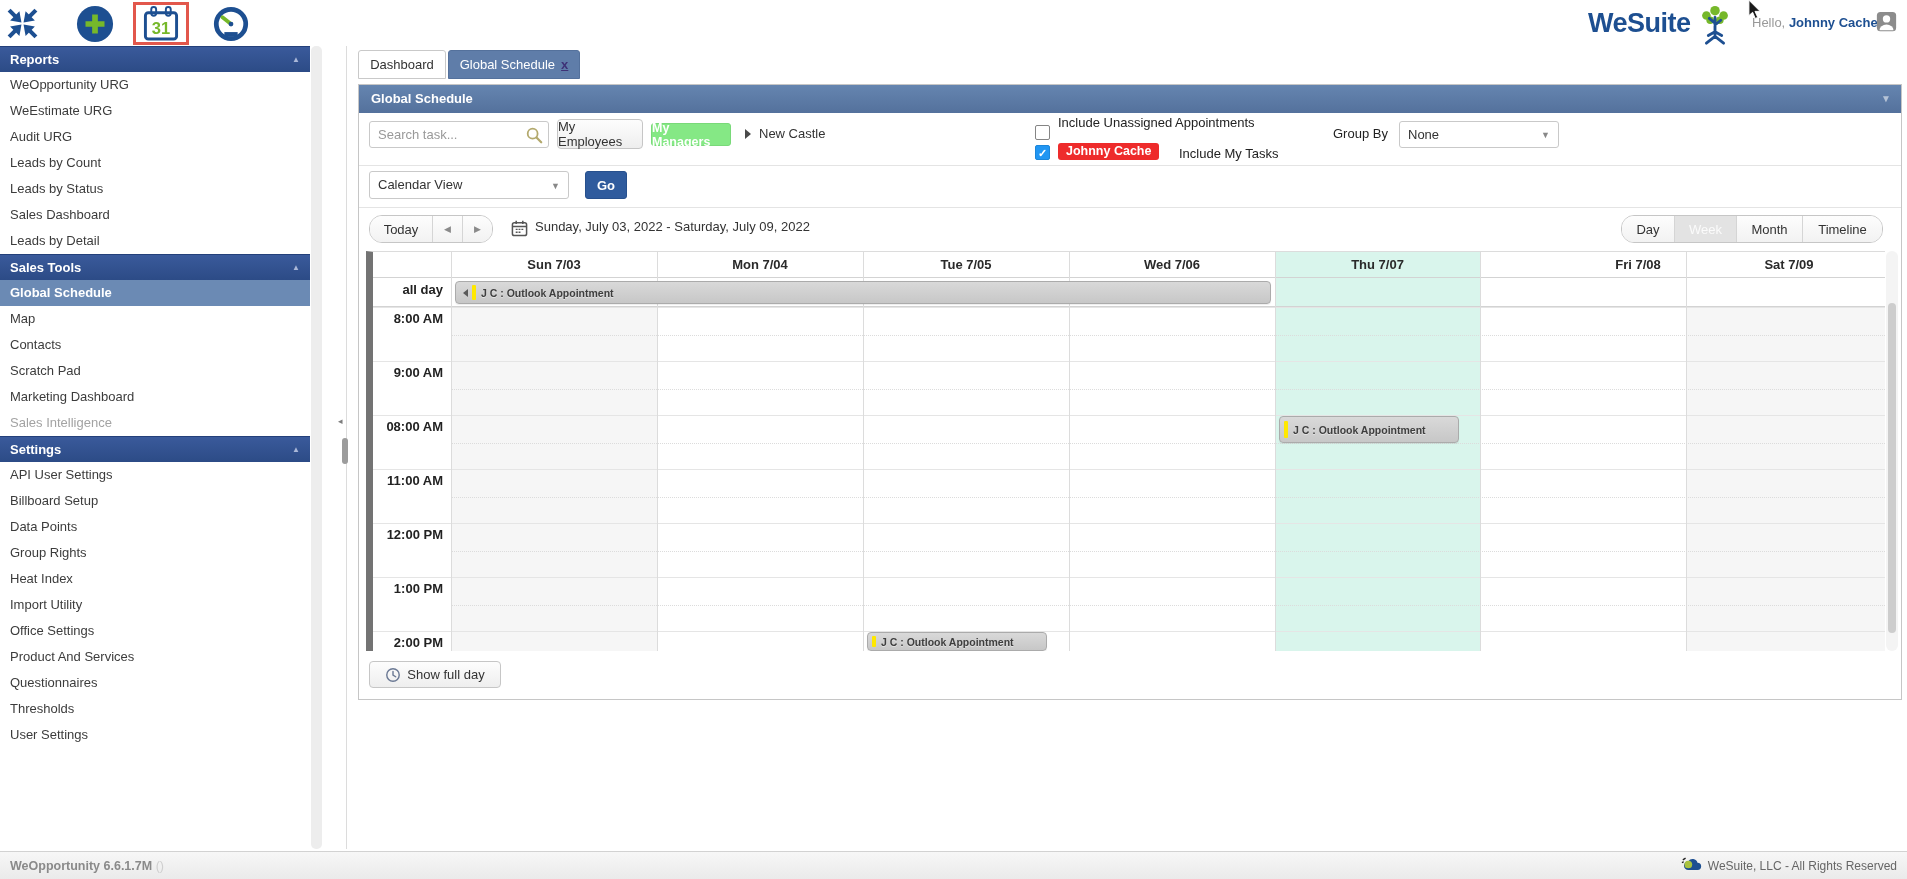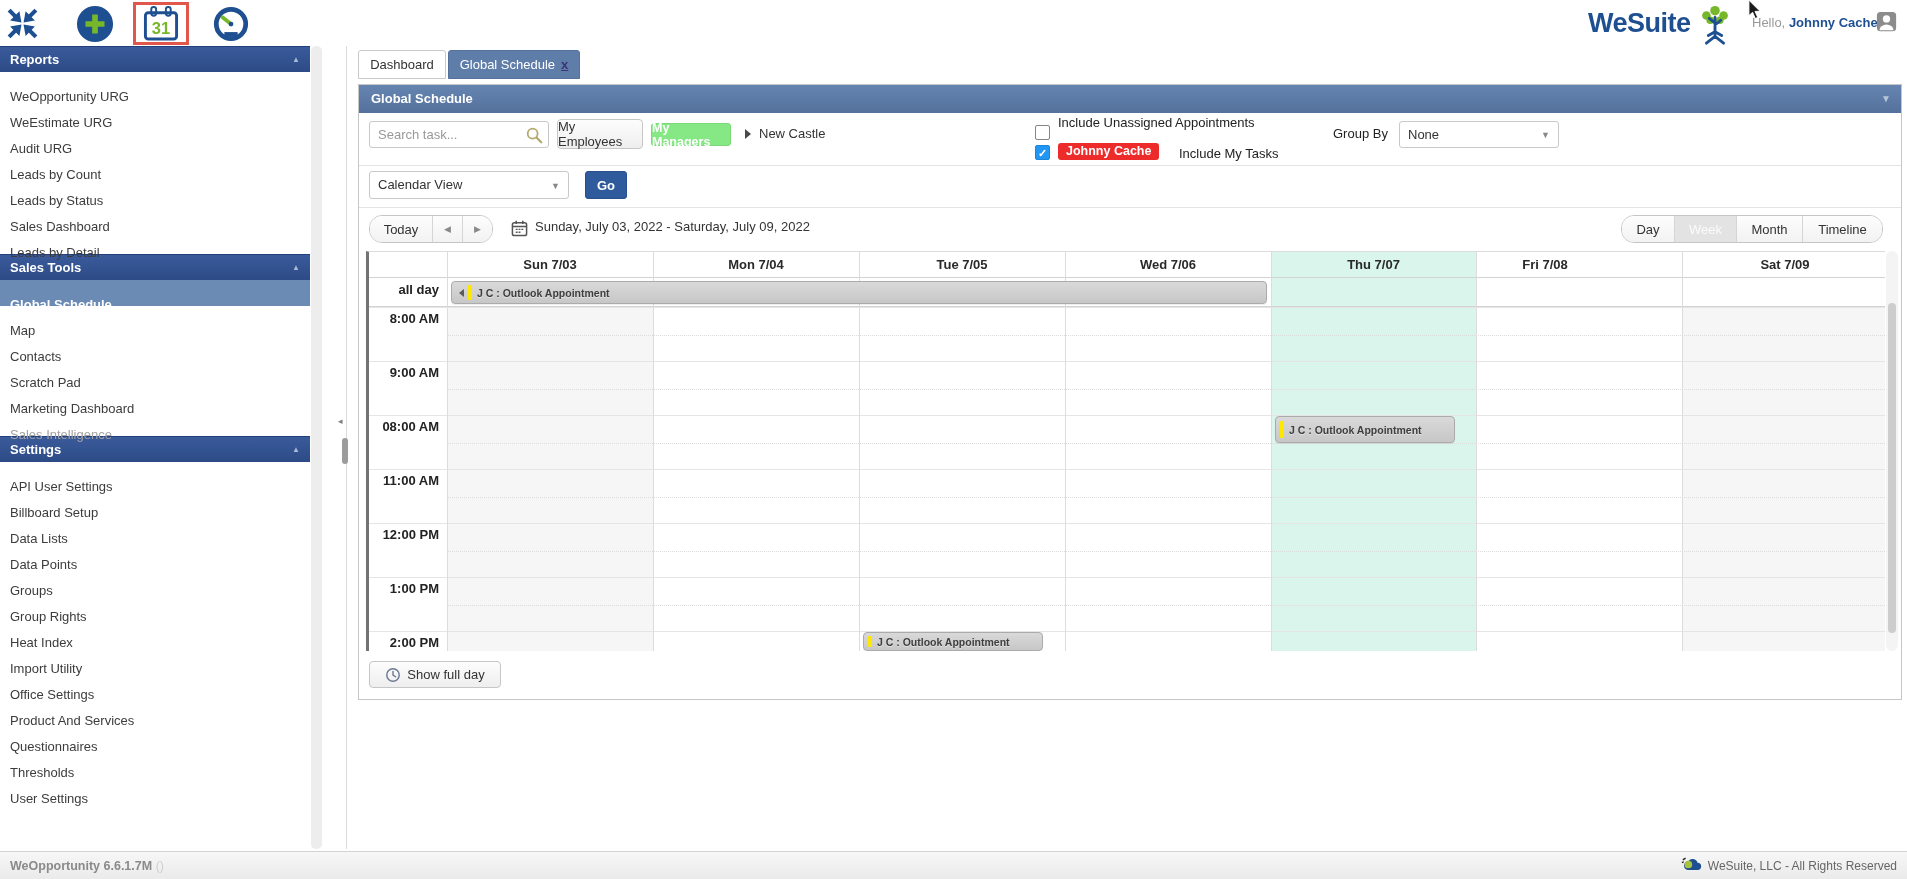--- a/index.html
+++ b/index.html
@@ -19,21 +19,21 @@
   .greeting b { color:#1d4f91; }
 
   
   .sidebar { position:absolute; left:0; top:46px; width:310px; background:#fff; }
   .side-header {
     height:26px; line-height:26px; padding:0 10px; color:#fff; font-weight:bold;
     background:linear-gradient(#3a5a9b,#2c4b86); display:flex; justify-content:space-between; align-items:center;
     border-top:1px solid #24407a; cursor:pointer;
   }
   .side-header .tri { font-size:8px; color:#aab8d8; }
-  .side-item { height:26px; line-height:26px; padding:12px 10px; color:#3c3c3c; cursor:pointer; white-space:nowrap; }
+  .side-item { height:26px; line-height:26px; padding:0 10px; color:#3c3c3c; cursor:pointer; white-space:nowrap; }
   .side-item.selected { background:#6b8ab4; color:#fff; font-weight:bold; }
   .side-item.disabled { color:#a3a3a3; cursor:default; }
   .side-scroll-track { position:absolute; left:311px; top:46px; width:11px; height:803px; background:#ededed; border-radius:5px; }
   .splitter-line { position:absolute; left:346px; top:46px; width:1px; height:803px; background:#dcdcdc; }
   .splitter-handle { position:absolute; left:342px; top:438px; width:6px; height:26px; background:#9c9c9c; border-radius:3px; cursor:col-resize; }
   .splitter-arrow { position:absolute; left:338px; top:416px; font-size:9px; color:#7d7d7d; cursor:pointer; }
 
   
   .tab { position:absolute; top:50px; height:29px; line-height:28px; text-align:center; border-radius:3px 3px 0 0; cursor:pointer; }
   .tab-inactive { background:#fff; border:1px solid #c9c9c9; color:#333; }
@@ -67,21 +67,21 @@
 
   .sep { position:absolute; left:0; right:0; border-top:1px solid #e4e4e4; }
 
   .btn-group { position:absolute; display:flex; border:1px solid #c6c6c6; border-radius:13px; overflow:hidden; background:#fff; }
   .btn-group .gbtn { height:100%; display:flex; align-items:center; justify-content:center; border-left:1px solid #d5d5d5; background:linear-gradient(#fdfdfd,#f2f2f2); cursor:pointer; color:#333; }
   .btn-group .gbtn:first-child { border-left:0; }
   .btn-group .gbtn.active { background:#e3e3e3; color:#fbfbfb; }
   .nav-arrow { font-size:9px; color:#8a8a8a; }
 
   
-  .cal-grid { position:absolute; left:7px; top:166px; width:1519px; height:400px; border-left:3px solid #737373; border-top:1px solid #dcdcdc; overflow:hidden; background:#fff; }
+  .cal-grid { position:absolute; left:7px; top:166px; width:1519px; height:400px; border-left:7px solid #737373; border-top:1px solid #dcdcdc; overflow:hidden; background:#fff; }
   .col-mint { position:absolute; left:902px; top:0; width:205px; height:400px; background:#d9f5ec; }
   .col-weekend { position:absolute; top:55px; width:206px; height:345px; background:#f6f6f6; }
   .cal-headrow { position:absolute; left:0; top:0; right:0; height:26px; border-bottom:1px solid #d3d3d3; }
   .day-head { position:absolute; top:0; height:26px; line-height:26px; text-align:center; font-weight:bold; color:#2a2a2a; }
   .allday-row { position:absolute; left:0; top:26px; right:0; height:29px; border-bottom:1px solid #d3d3d3; }
   .allday-label { position:absolute; left:0; top:30px; width:70px; text-align:right; font-weight:bold; color:#222; }
   .hour-row { position:absolute; left:0; right:0; border-top:1px solid #e5e5e5; overflow:hidden; }
   .hour-row:first-of-type { border-top:0; }
   .hour-row .half { position:absolute; left:78px; right:0; top:27px; border-top:1px dotted #dcdcdc; }
   .time-label { position:absolute; width:70px; text-align:right; font-weight:bold; color:#222; }
@@ -209,23 +209,21 @@
   <div class="side-item">Scratch Pad</div>
   <div class="side-item">Marketing Dashboard</div>
   <div class="side-item disabled">Sales Intelligence</div>
 
   <div class="side-header">
     <span>Settings</span>
     <span class="tri">▲</span>
   </div>
   <div class="side-item">API User Settings</div>
   <div class="side-item">Billboard Setup</div>
-  <div class="side-item">Data Lists</div>
   <div class="side-item">Data Points</div>
-  <div class="side-item">Groups</div>
   <div class="side-item">Group Rights</div>
   <div class="side-item">Heat Index</div>
   <div class="side-item">Import Utility</div>
   <div class="side-item">Office Settings</div>
   <div class="side-item">Product And Services</div>
   <div class="side-item">Questionnaires</div>
   <div class="side-item">Thresholds</div>
   <div class="side-item">User Settings</div>
 </div>
 
@@ -328,21 +326,21 @@
     <div class="col-mint"></div>
     <div class="col-weekend" style="left:78px;"></div>
     <div class="col-weekend" style="left:1313px;"></div>
 
     <div class="cal-headrow"></div>
     <div class="day-head" style="left:78px;width:206px;">Sun 7/03</div>
     <div class="day-head" style="left:284px;width:206px;">Mon 7/04</div>
     <div class="day-head" style="left:490px;width:206px;">Tue 7/05</div>
     <div class="day-head" style="left:696px;width:206px;">Wed 7/06</div>
     <div class="day-head" style="left:902px;width:205px;">Thu 7/07</div>
-    <div class="day-head" style="left:1073px;width:206px;">Fri 7/08</div>
+    <div class="day-head" style="left:1162px;width:206px;">Fri 7/08</div>
     <div class="day-head" style="left:1313px;width:206px;">Sat 7/09</div>
 
     <div class="allday-row"></div>
     <div class="allday-label">all day</div>
 
     <div class="hour-row" style="top:55px;height:54px;">
         <div class="half"></div>
       </div>
     <div class="hour-row" style="top:109px;height:54px;">
         <div class="half"></div>

